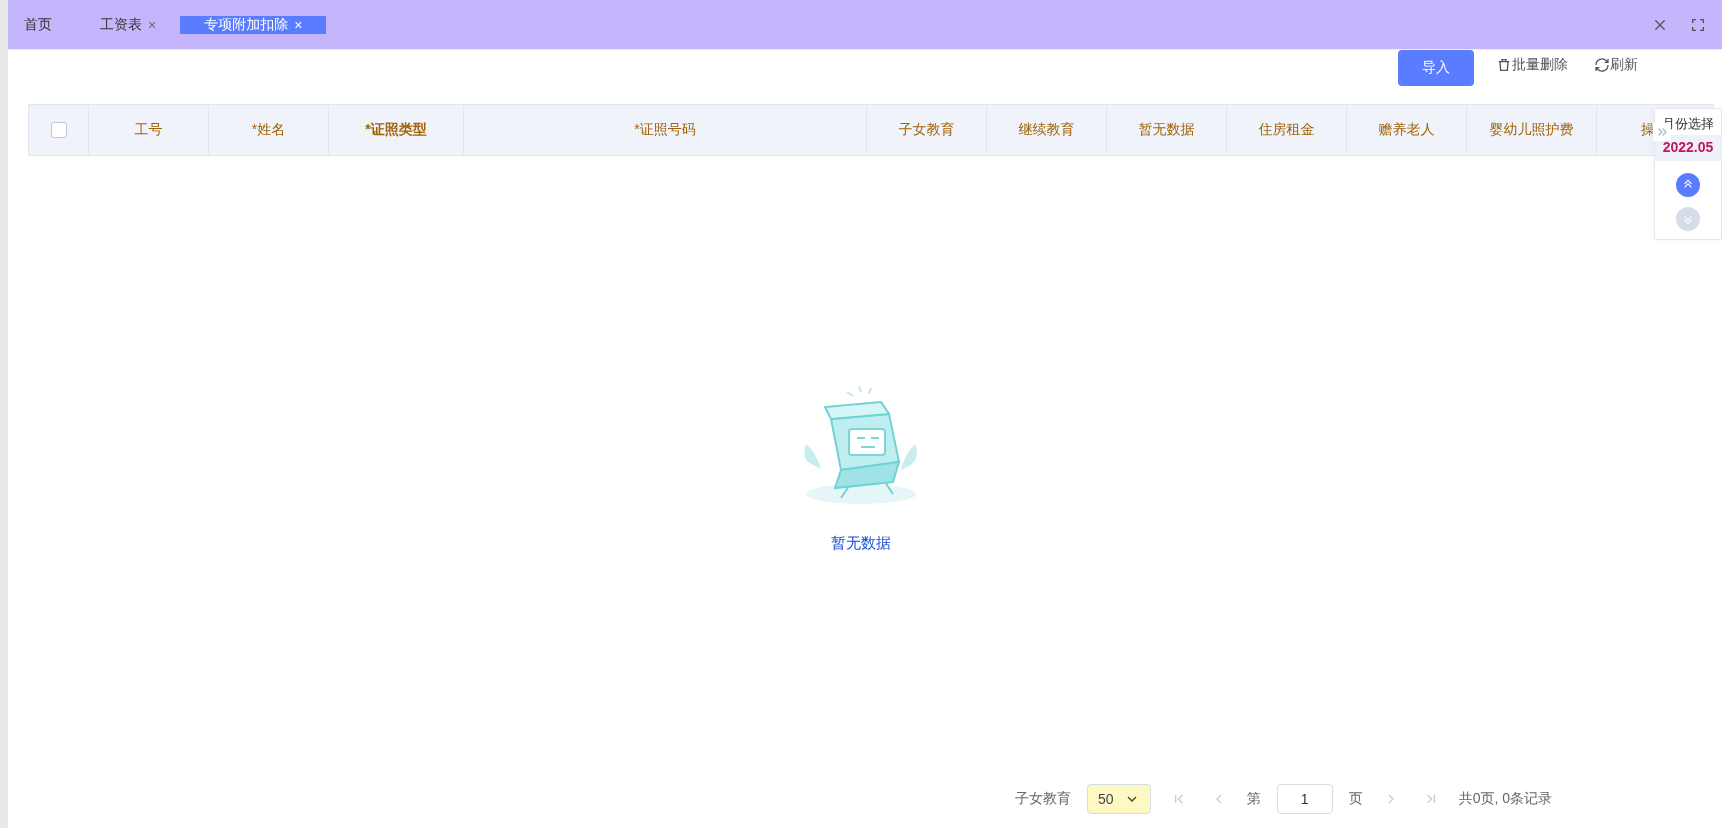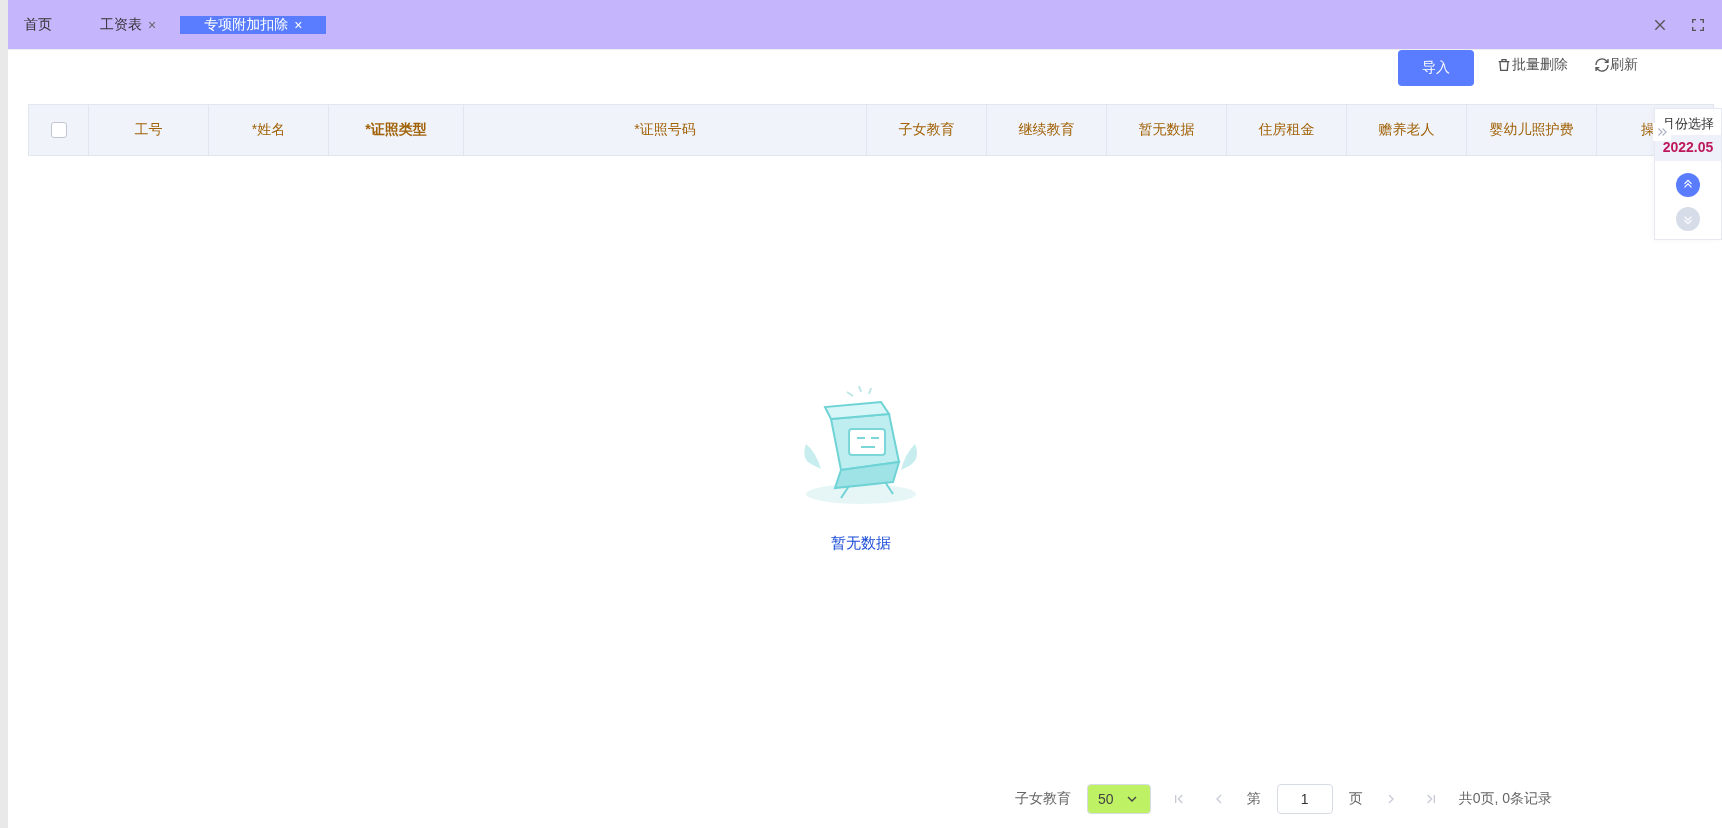--- a/index.html
+++ b/index.html
@@ -89,21 +89,21 @@
 
   
   .pagination {
     display: flex; align-items: center; justify-content: flex-end;
     gap: 16px; padding: 14px 170px 14px 20px; color: #444;
   }
   .pg-label { color: #666; }
   .pg-select {
     display: inline-flex; align-items: center; gap: 10px;
     border: 1px solid #d7dbe6; border-radius: 4px; padding: 6px 10px; min-width: 60px;
-    cursor: pointer; background: #bef264;
+    cursor: pointer; background: #fef9c3;
   }
   .pg-arrow {
     width: 24px; height: 24px; display: inline-flex; align-items: center; justify-content: center;
     color: #c7cbd6; cursor: pointer;
   }
   .pg-input {
     width: 56px; height: 30px; border: 1px solid #d7dbe6; border-radius: 4px;
     text-align: center; font-size: 14px; color: #333;
   }
 

